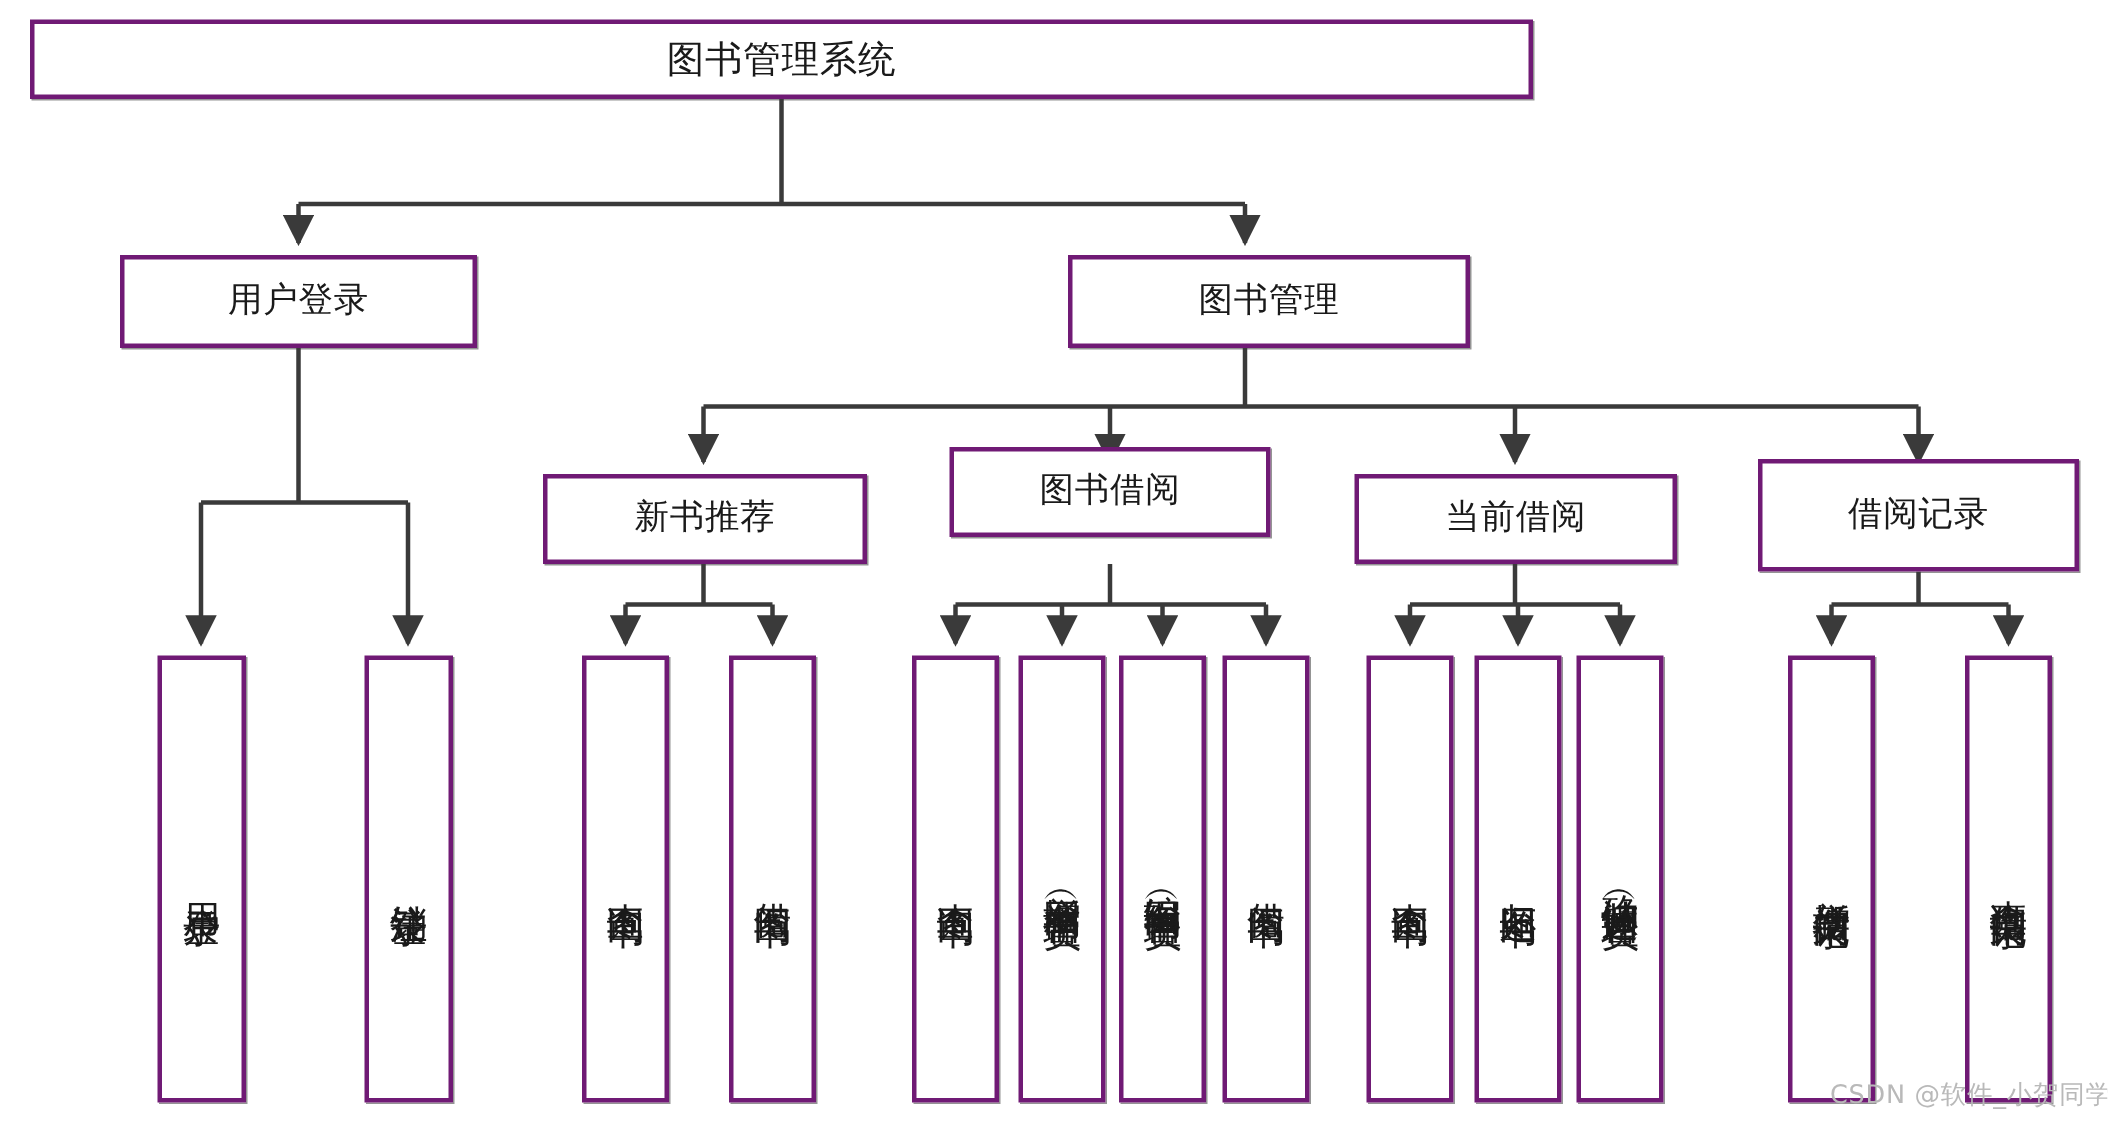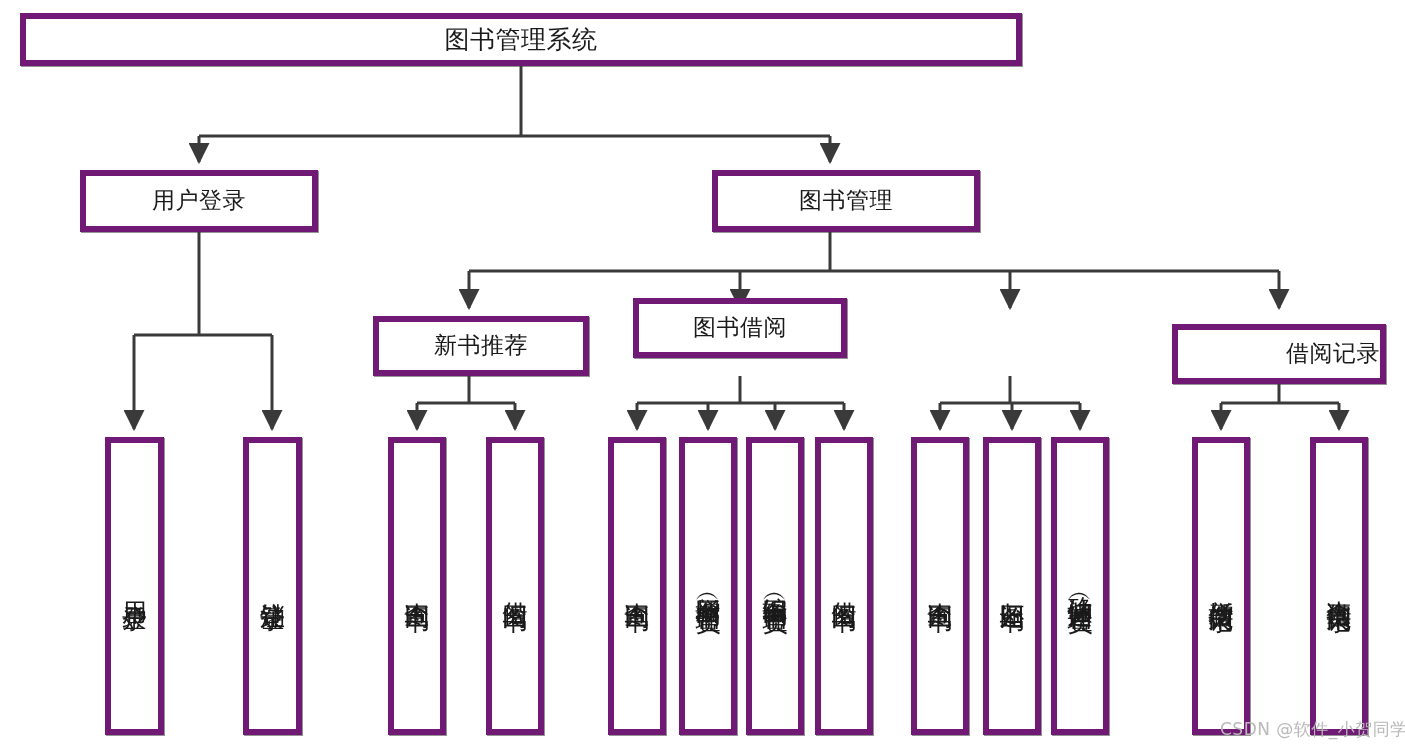--- a/index.html
+++ b/index.html
@@ -24,21 +24,21 @@
     left: 0;
     top: 0;
     width: 1405px;
     height: 747px;
     pointer-events: none;
   }
   .node {
     position: absolute;
     box-sizing: border-box;
     background: #ffffff;
-    border: 6px solid #701a75;
+    border: 3px solid #701a75;
     box-shadow: 1px 1px 0 0 rgba(60,60,60,0.55);
     display: flex;
     align-items: center;
     justify-content: center;
     color: #1a1a1a;
   }
   .node .lbl {
     display: block;
     text-align: center;
     letter-spacing: 0.5px;
@@ -135,27 +135,30 @@
     <span class="lbl">图书管理系统</span>
   </div>
 
   <div class="node horiz" style="left: 80px; top: 170px; width: 238px; height: 62px;">
     <span class="lbl">用户登录</span>
   </div>
   <div class="node horiz" style="left: 712px; top: 170px; width: 268px; height: 62px;">
     <span class="lbl">图书管理</span>
   </div>
 
-  <div class="node horiz" style="left: 362px; top: 316px; width: 216px; height: 60px; margin-left: 11px;">
+  <div class="node horiz" style="left: 362px; top: 316px; width: 216px; height: 60px;">
     <span class="lbl">新书推荐</span>
   </div>
   <div class="node horiz" style="left: 633px; top: 298px; width: 214px; height: 60px;">
     <span class="lbl">图书借阅</span>
   </div>
-  <div class="node horiz" style="left: 1172px; top: 324px; width: 214px; height: 60px; justify-content: flex-end;">
+  <div class="node horiz" style="left: 903px; top: 316px; width: 215px; height: 60px;">
+    <span class="lbl">当前借阅</span>
+  </div>
+  <div class="node horiz" style="left: 1172px; top: 306px; width: 214px; height: 75px;">
     <span class="lbl">借阅记录</span>
   </div>
 
   <div class="node vert" style="left: 105px; top: 437px; width: 59px; height: 298px;">
     <span class="lbl">用户登录</span>
   </div>
   <div class="node vert" style="left: 243px; top: 437px; width: 59px; height: 298px;">
     <span class="lbl">注销登录</span>
   </div>
   <div class="node vert" style="left: 388px; top: 437px; width: 58px; height: 298px;">

